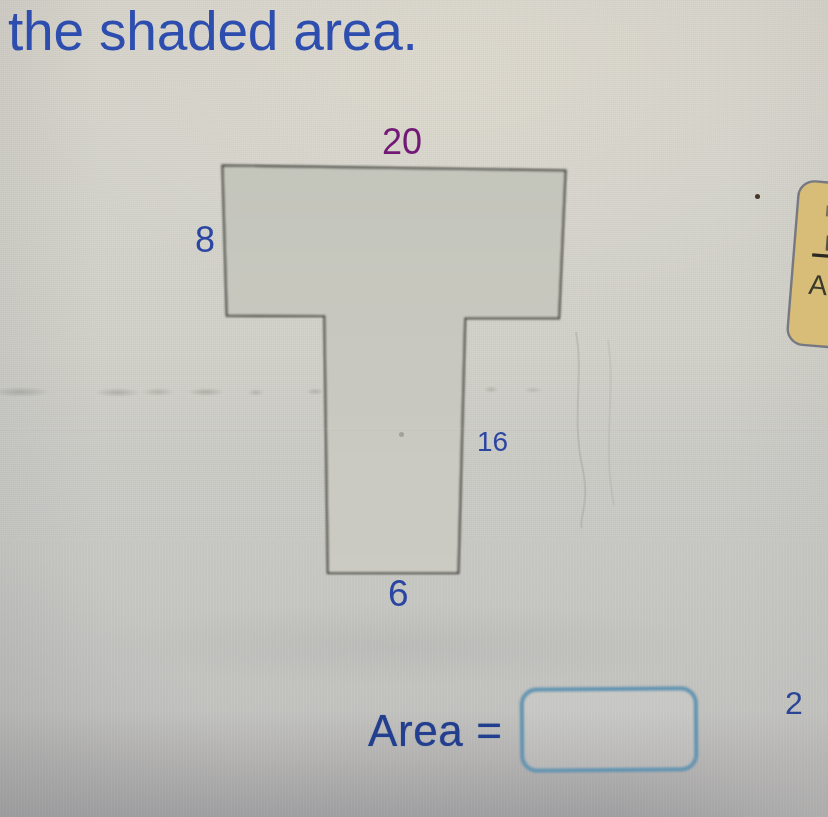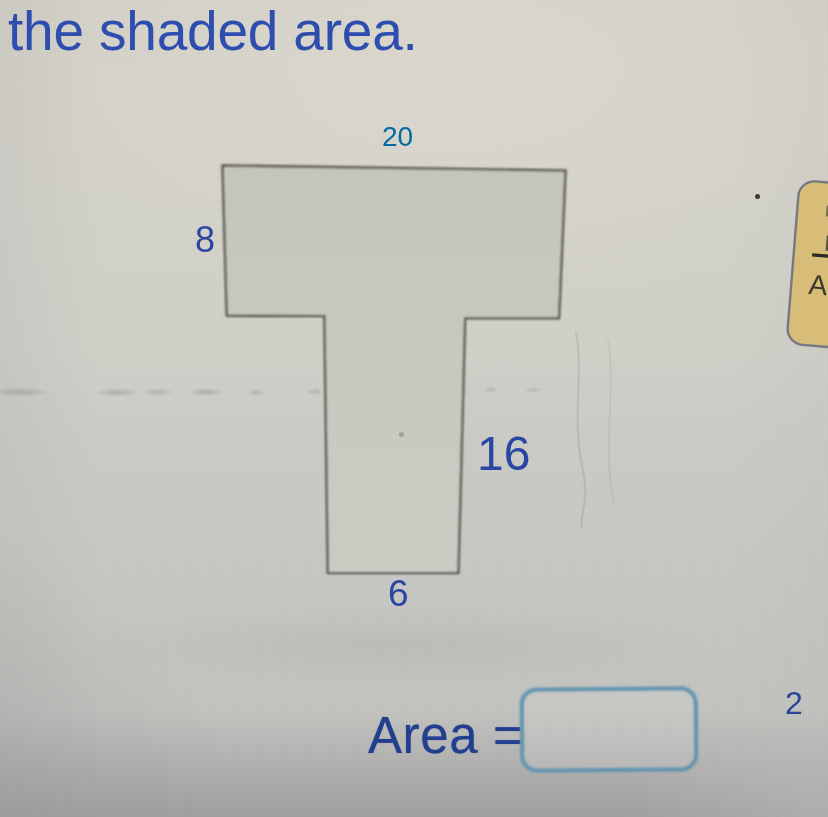--- a/index.html
+++ b/index.html
@@ -44,29 +44,29 @@
         <feGaussianBlur stdDeviation="0.8"></feGaussianBlur>
       </filter>
     </defs>
 
     <polygon points="222.5,165.5 565.5,170.5 559,318.2 465.1,318.3 458.3,573 327.9,573 324.4,316 226.8,315.8" fill="url(#tg)" stroke="#3c3c35" stroke-width="2.1" filter="url(#soft)"></polygon>
 
     <path d="M 576,332 C 584,375 571,420 583,470 C 590,505 578,520 582,528" fill="none" stroke="rgba(115,115,110,.20)" stroke-width="2"></path>
     <path d="M 608,340 C 616,390 602,450 614,505" fill="none" stroke="rgba(120,120,115,.13)" stroke-width="2"></path>
   </svg>
 
-  <div class="abs" style="left:382px;top:121px;font-size:28px;color:#0369a1;">20</div>
+  <div class="abs" style="left:382px;top:121px;font-size:36px;color:#701a75;">20</div>
 
   <div class="abs" style="left:195px;top:219px;font-size:36px;color:#2a46a2;">8</div>
 
-  <div class="abs" style="left:477px;top:426px;font-size:48px;color:#2a46a2;">16</div>
+  <div class="abs" style="left:477px;top:426px;font-size:28px;color:#2a46a2;">16</div>
 
   <div class="abs" style="left:388px;top:573px;font-size:37px;color:#2a46a2;">6</div>
 
-  <div class="abs" style="left:368px;top:706px;font-size:51px;letter-spacing:0.6px;color:#223e8e;text-shadow:0 0 1px rgba(34,62,142,.7);">Area =</div>
+  <div class="abs" style="left:368px;top:706px;font-size:44px;letter-spacing:0.6px;color:#223e8e;text-shadow:0 0 1px rgba(34,62,142,.7);">Area =</div>
 
   <div class="abs" style="left:520px;top:687px;width:178px;height:85px;border:4px solid rgba(98,147,176,1);border-radius:17px;box-sizing:border-box;background:rgba(232,234,232,.15);filter:blur(0.8px);transform:rotate(-0.5deg);"></div>
 
 
   <div class="abs" style="left:785px;top:685px;font-size:32px;color:#2a4496;">2</div>
 
   <svg class="abs" style="left:0;top:0;" width="828" height="817" viewBox="0 0 828 817">
     <g transform="rotate(4.6 807 263)">
       <rect x="793" y="181" width="113" height="164" rx="16" fill="#d7bd78" stroke="#767983" stroke-width="2.4"></rect>
 

